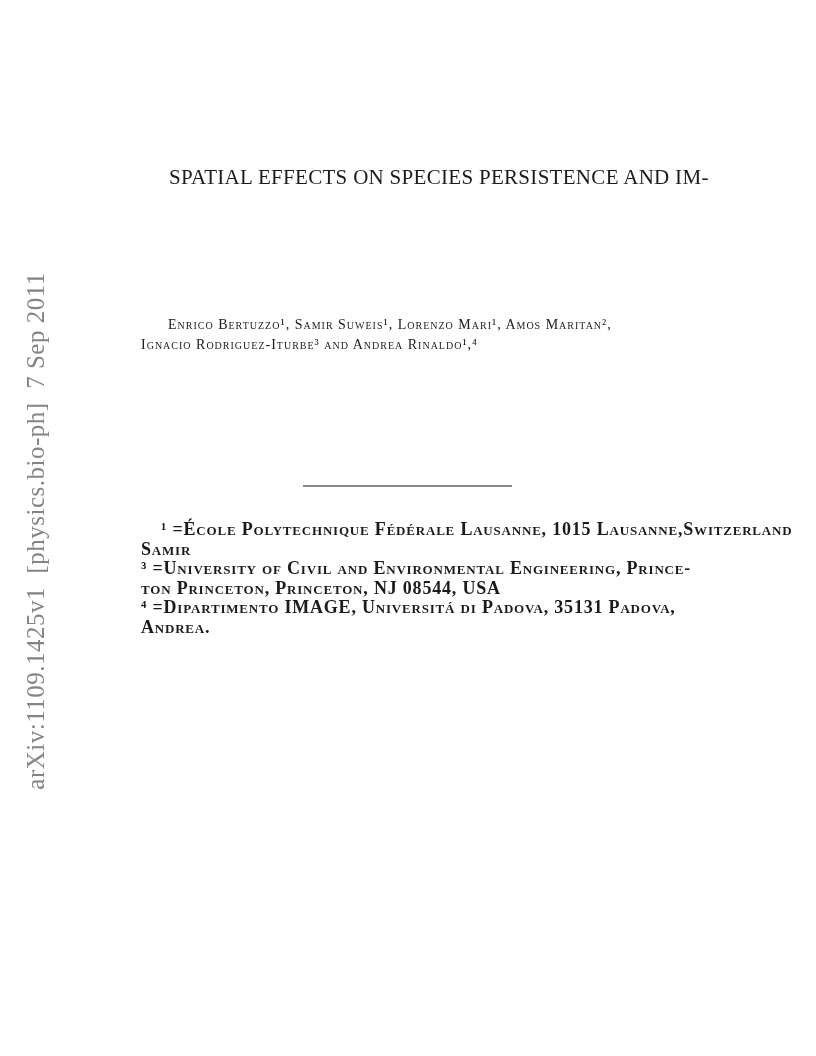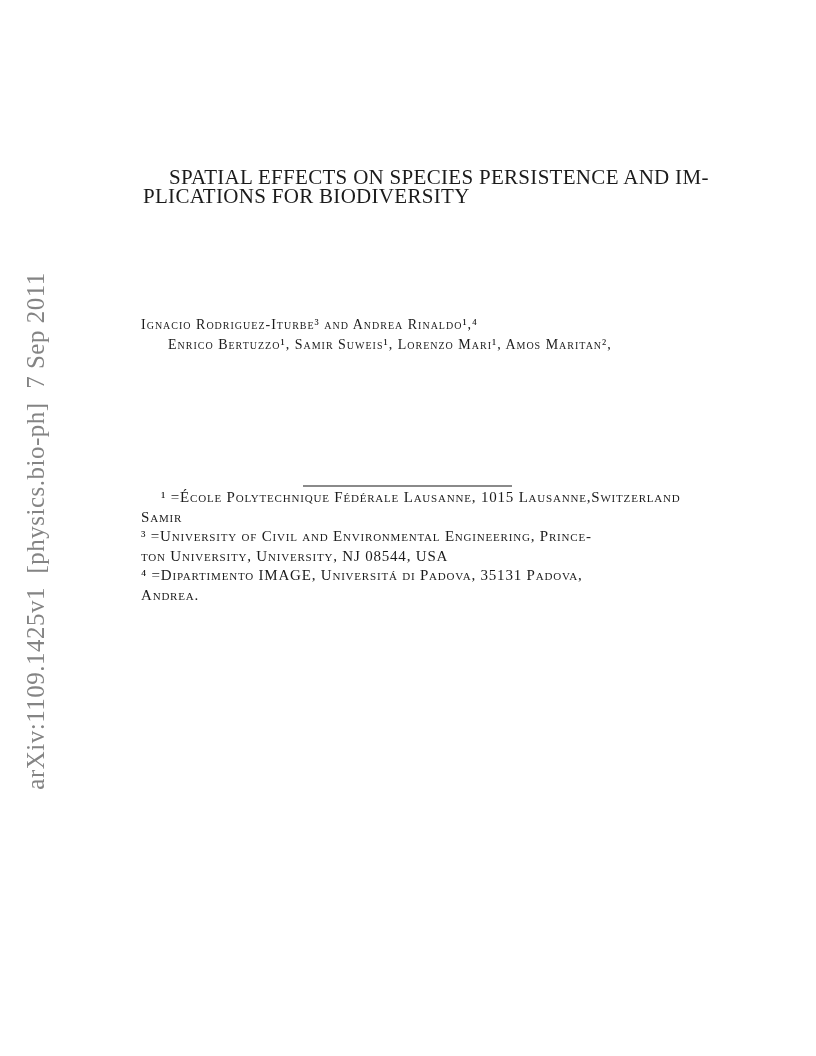--- a/index.html
+++ b/index.html
@@ -61,50 +61,50 @@
     position: absolute;
     left: 303px;
     top: 485px;
     width: 209px;
     height: 2px;
     background: #8a8a8a;
   }
   .footnotes-block {
     position: absolute;
     left: 141px;
-    top: 488px;
+    top: 520px;
     width: 650px;
-    font-size: 15px;
+    font-size: 18px;
     line-height: 19.5px;
     font-variant: small-caps;
     letter-spacing: 0.8px;
+    font-weight: bold;
   }
   .footnotes-block .ln.first { text-indent: 20px; }
 </style>
 </head>
 <body>
 
 <div class="page" style="background: rgb(255, 255, 255); color: rgb(27, 27, 27);">
 
   <div class="watermark" style="color: rgb(132, 132, 132);">arXiv:1109.1425v1  [physics.bio-ph]  7 Sep 2011</div>
 
   <div class="title-block">
     <div class="ln first">SPATIAL EFFECTS ON SPECIES PERSISTENCE AND IM-</div>
-    <div class="ln">PLICATIONS FOR BIODIVERSITY</div>
   </div>
 
   <div class="authors-block">
+    <div class="ln first">Enrico Bertuzzo¹, Samir Suweis¹, Lorenzo Mari¹, Amos Maritan²,</div>
     <div class="ln">Ignacio Rodriguez-Iturbe³ and Andrea Rinaldo¹,⁴</div>
-    <div class="ln first">Enrico Bertuzzo¹, Samir Suweis¹, Lorenzo Mari¹, Amos Maritan²,</div>
   </div>
 
   <div class="footnote-rule" style="background: rgb(138, 138, 138);"></div>
 
   <div class="footnotes-block">
     <div class="ln first">¹ =École Polytechnique Fédérale Lausanne, 1015 Lausanne,Switzerland</div>
     <div class="ln">Samir</div>
     <div class="ln">³ =University of Civil and Environmental Engineering, Prince-</div>
-    <div class="ln">ton University, University, NJ 08544, USA</div>
+    <div class="ln">ton Princeton, Princeton, NJ 08544, USA</div>
     <div class="ln">⁴ =Dipartimento IMAGE, Universitá di Padova, 35131 Padova,</div>
     <div class="ln">Andrea.</div>
   </div>
 
 </div>
 
 </body></html>

